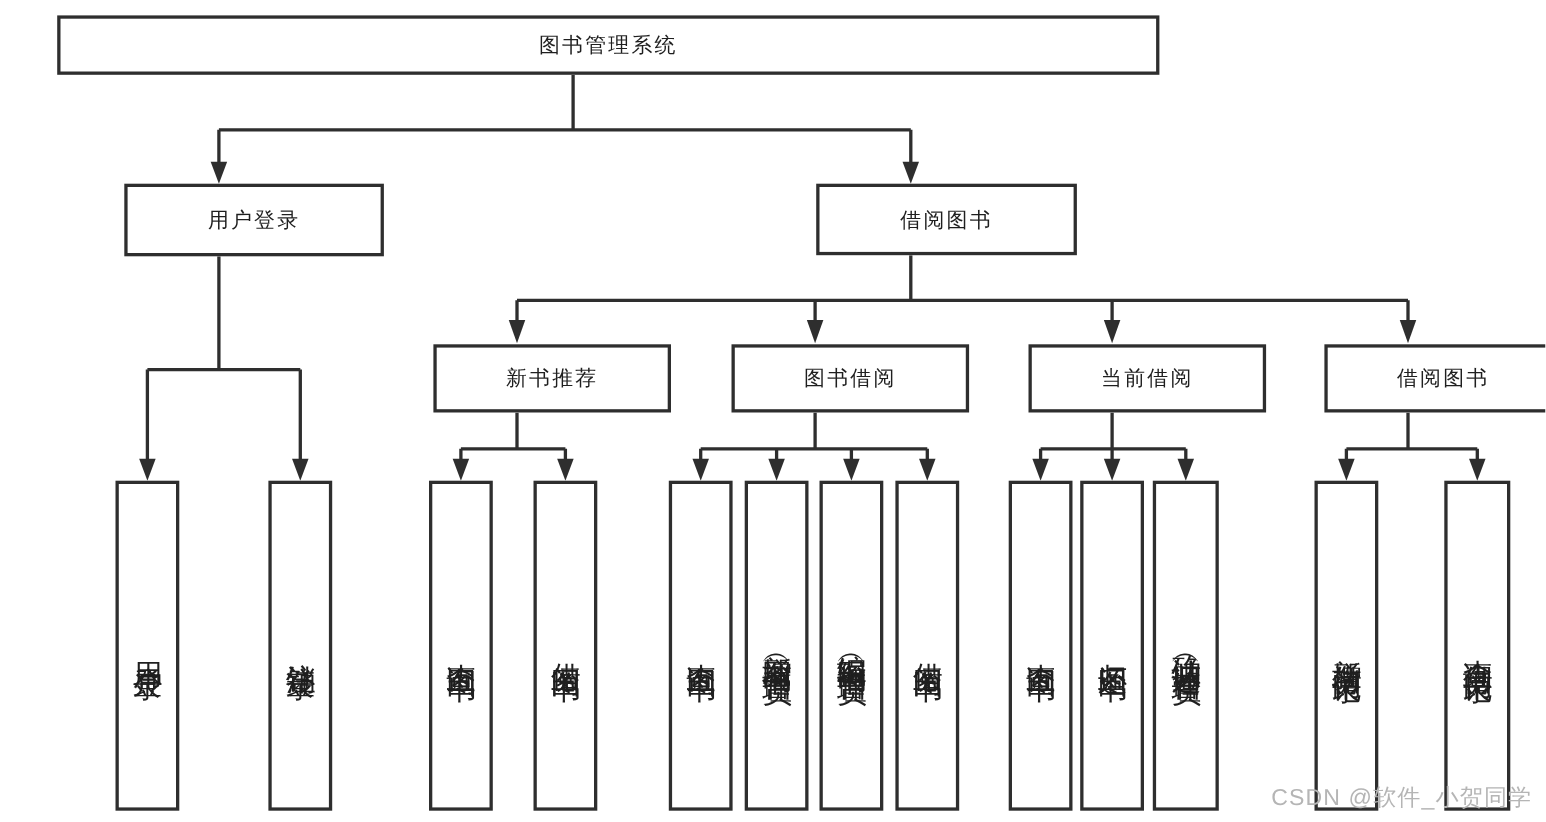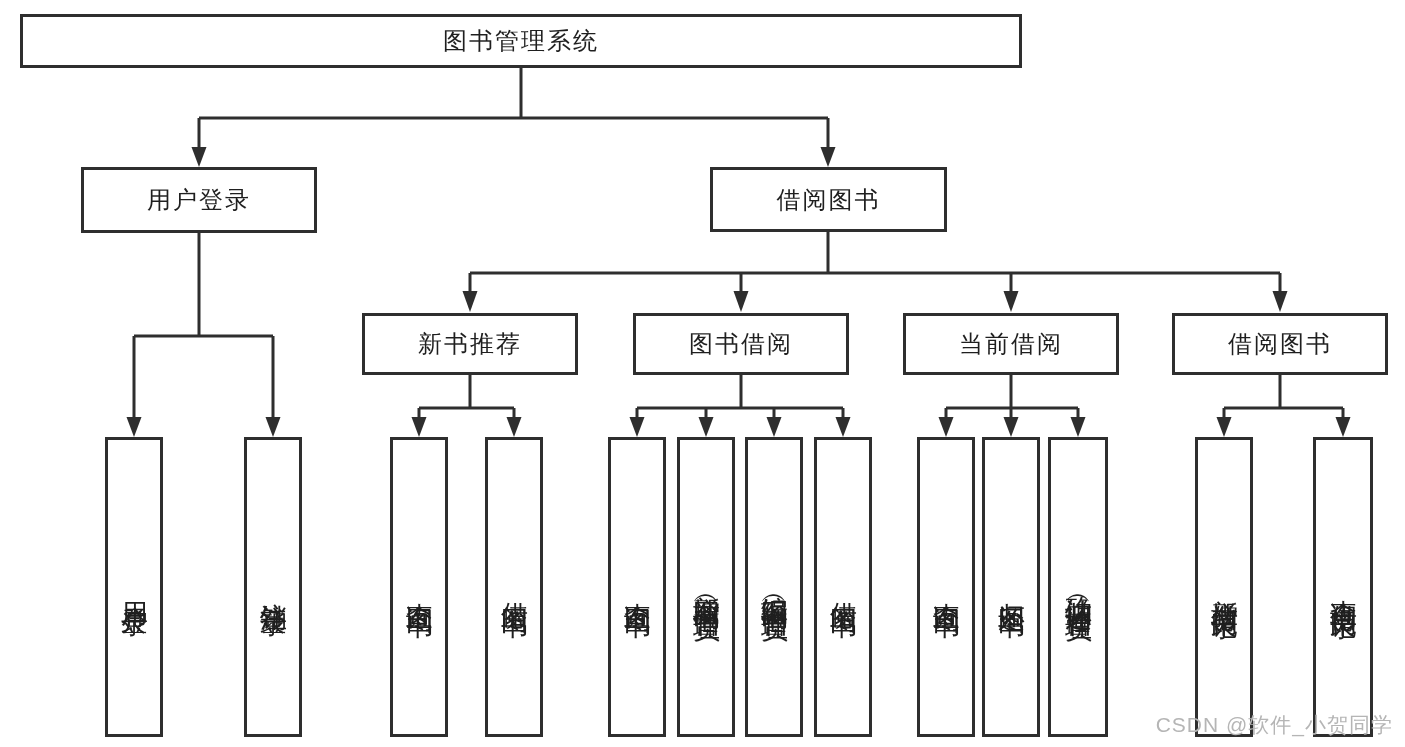--- a/index.html
+++ b/index.html
@@ -35,23 +35,24 @@
     position: absolute;
     box-sizing: border-box;
     border: 3px solid var(--line, #2e2e2e);
     background: var(--background, #ffffff);
     display: flex;
     align-items: center;
     justify-content: center;
     color: var(--text, #1f1f1f);
   }
   .h-node {
-    font-size: 24px;
+    font-size: 19px;
     letter-spacing: 2px;
     white-space: nowrap;
+    margin-left: 32px;
   }
   .v-node {
     writing-mode: vertical-rl;
     text-orientation: mixed;
     font-size: 27px;
     letter-spacing: 3px;
     line-height: 1;
   }
   .watermark {
     position: absolute;

